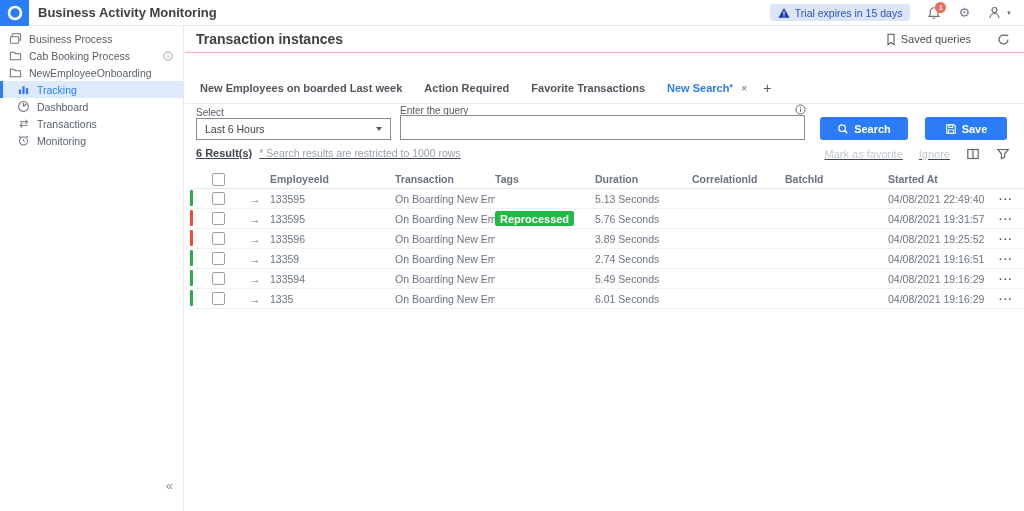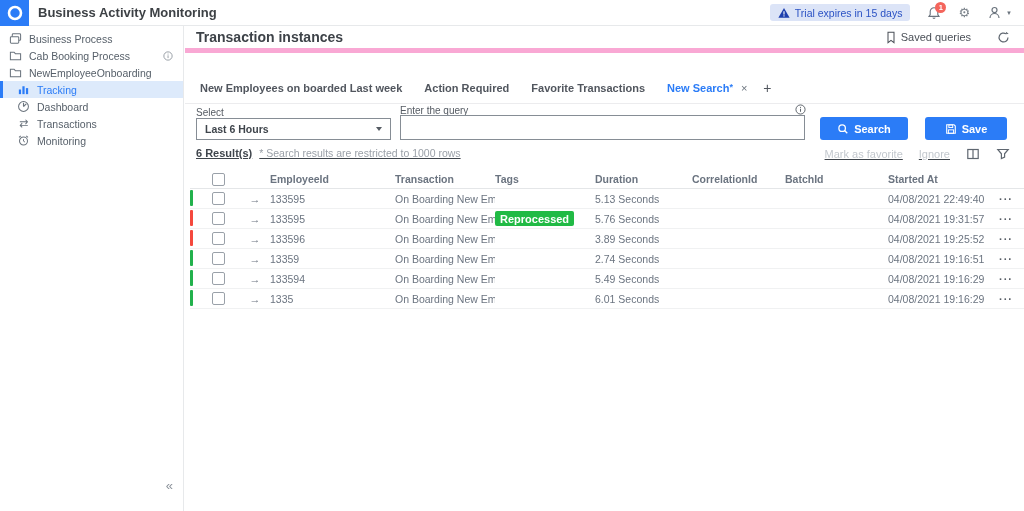--- a/index.html
+++ b/index.html
@@ -26,38 +26,38 @@
   .nav-item.sub { padding-left:17px; }
   .nav-item .ni { display:flex; width:13px; justify-content:center; color:#6a737d; flex:0 0 auto; }
   .nav-item.selected { background:#ddeafb; border-left:3px solid #2b7cf7; padding-left:14px; color:#2b7cf7; }
   .nav-item.selected .ni { color:#2b7cf7; }
   .nav-item .spacer { margin-left:auto; padding-right:10px; color:#8a9199; display:flex; }
   .collapse-btn { position:absolute; bottom:18px; right:10px; font-size:13px; color:#8a9199; cursor:pointer; }
   .tx-glyph { font-size:11px; line-height:1; }
 
   
   .main { position:absolute; top:26px; left:185px; right:0; bottom:0; background:#fff; }
-  .page-header { height:27px; border-bottom:5px solid #f9a8d4; display:flex; align-items:center; padding:0 14px 0 11px; }
+  .page-header { height:27px; border-bottom:1px solid #f9a8d4; display:flex; align-items:center; padding:0 14px 0 11px; }
   .page-title { font-size:14px; font-weight:bold; color:#3d4248; }
   .ph-right { margin-left:auto; display:flex; align-items:center; gap:8px; }
   .saved-q { display:flex; align-items:center; gap:4px; color:#4a4f57; font-size:11px; cursor:pointer;justify-content:space-between; }
   .refresh { margin-left:18px; display:flex; color:#5f6770; cursor:pointer; }
 
   .tabs { height:31px; border-bottom:1px solid #ececee; display:flex; align-items:center; gap:22px; padding-left:15px; font-size:11px;margin-top:20px; }
   .tab { color:#51565e; font-weight:bold; cursor:pointer; white-space:nowrap; }
   .tab.active { color:#2b7cf7; }
   .tab .dirty { font-size:9px; vertical-align:top; }
   .tab-close { color:#6a737d; font-size:11px; cursor:pointer; margin-left:-14px; }
   .tab-add { color:#51565e; font-size:14px; cursor:pointer; margin-left:-6px; }
 
   .form { position:relative; height:43px; }
   .flabel { position:absolute; font-size:10px; color:#555b63; }
   .lab-select { left:11px; top:3px; }
   .lab-query { left:215px; top:1px; }
-  .selectbox { position:absolute; left:11px; top:14px; width:195px; height:22px; border:1px solid #868d95; background:#fff; display:flex; align-items:center; padding:0 8px; font-size:10.5px; color:#3f454c; cursor:pointer;font-weight:bold; }
+  .selectbox { position:absolute; left:11px; top:14px; width:195px; height:22px; border:1px solid #868d95; background:#fff; display:flex; align-items:center; padding:0 8px; font-size:10.5px; color:#3f454c; cursor:pointer; }
   .selectbox .sel-caret { margin-left:auto; width:0; height:0; border-left:3.5px solid transparent; border-right:3.5px solid transparent; border-top:4.5px solid #555b63; }
   .querybox { position:absolute; left:215px; top:11px; width:405px; height:25px; border:1px solid #868d95; background:#fff; font-size:11px; padding:0 6px; color:#3f454c; outline:none; font-family:inherit; }
   .info-icon { position:absolute; left:610px; top:0; color:#555b63; display:flex; cursor:pointer; }
   .btn { position:absolute; top:13px; height:23px; background:#2b7cf7; color:#fff; border:none; border-radius:3px; font-size:11px; font-weight:bold; display:flex; align-items:center; justify-content:center; gap:5px; cursor:pointer; font-family:inherit; }
   .btn-search { left:635px; width:88px; }
   .btn-save { left:740px; width:82px; }
 
   .results { height:23px; display:flex; align-items:flex-start; padding:0 14px 0 11px;text-decoration:underline; }
   .res-count { font-size:11px; font-weight:bold; color:#3f454c; }
   .res-note { font-size:10.5px; color:#9aa0a8; margin-left:7px; }

